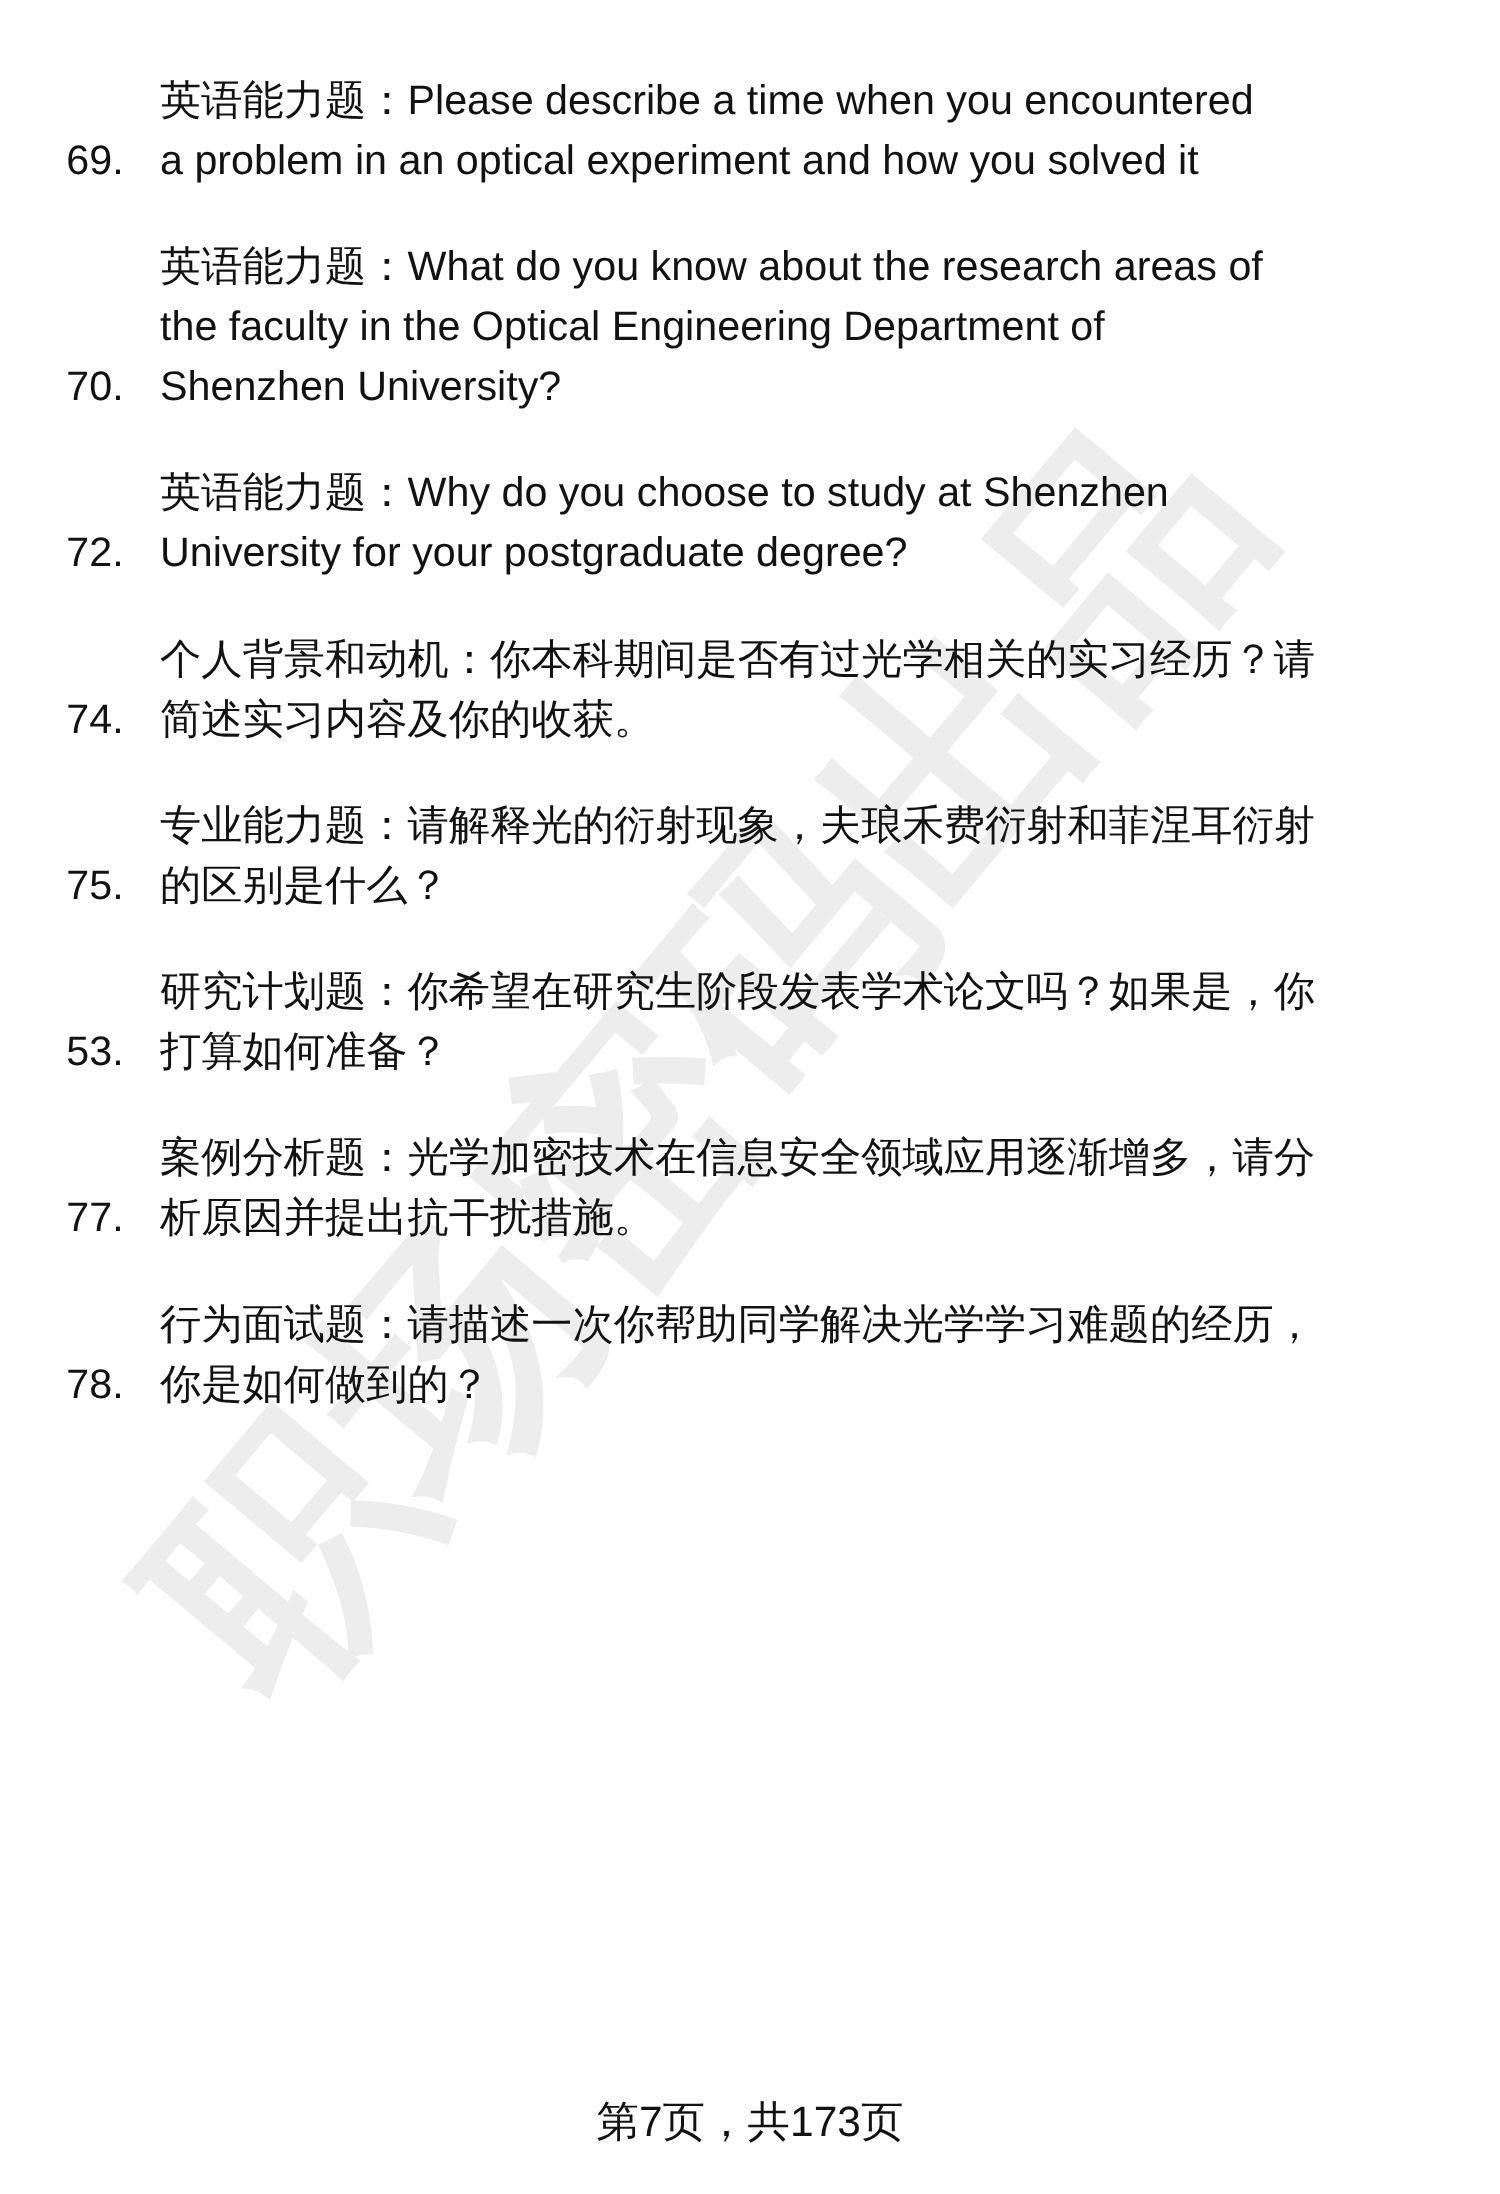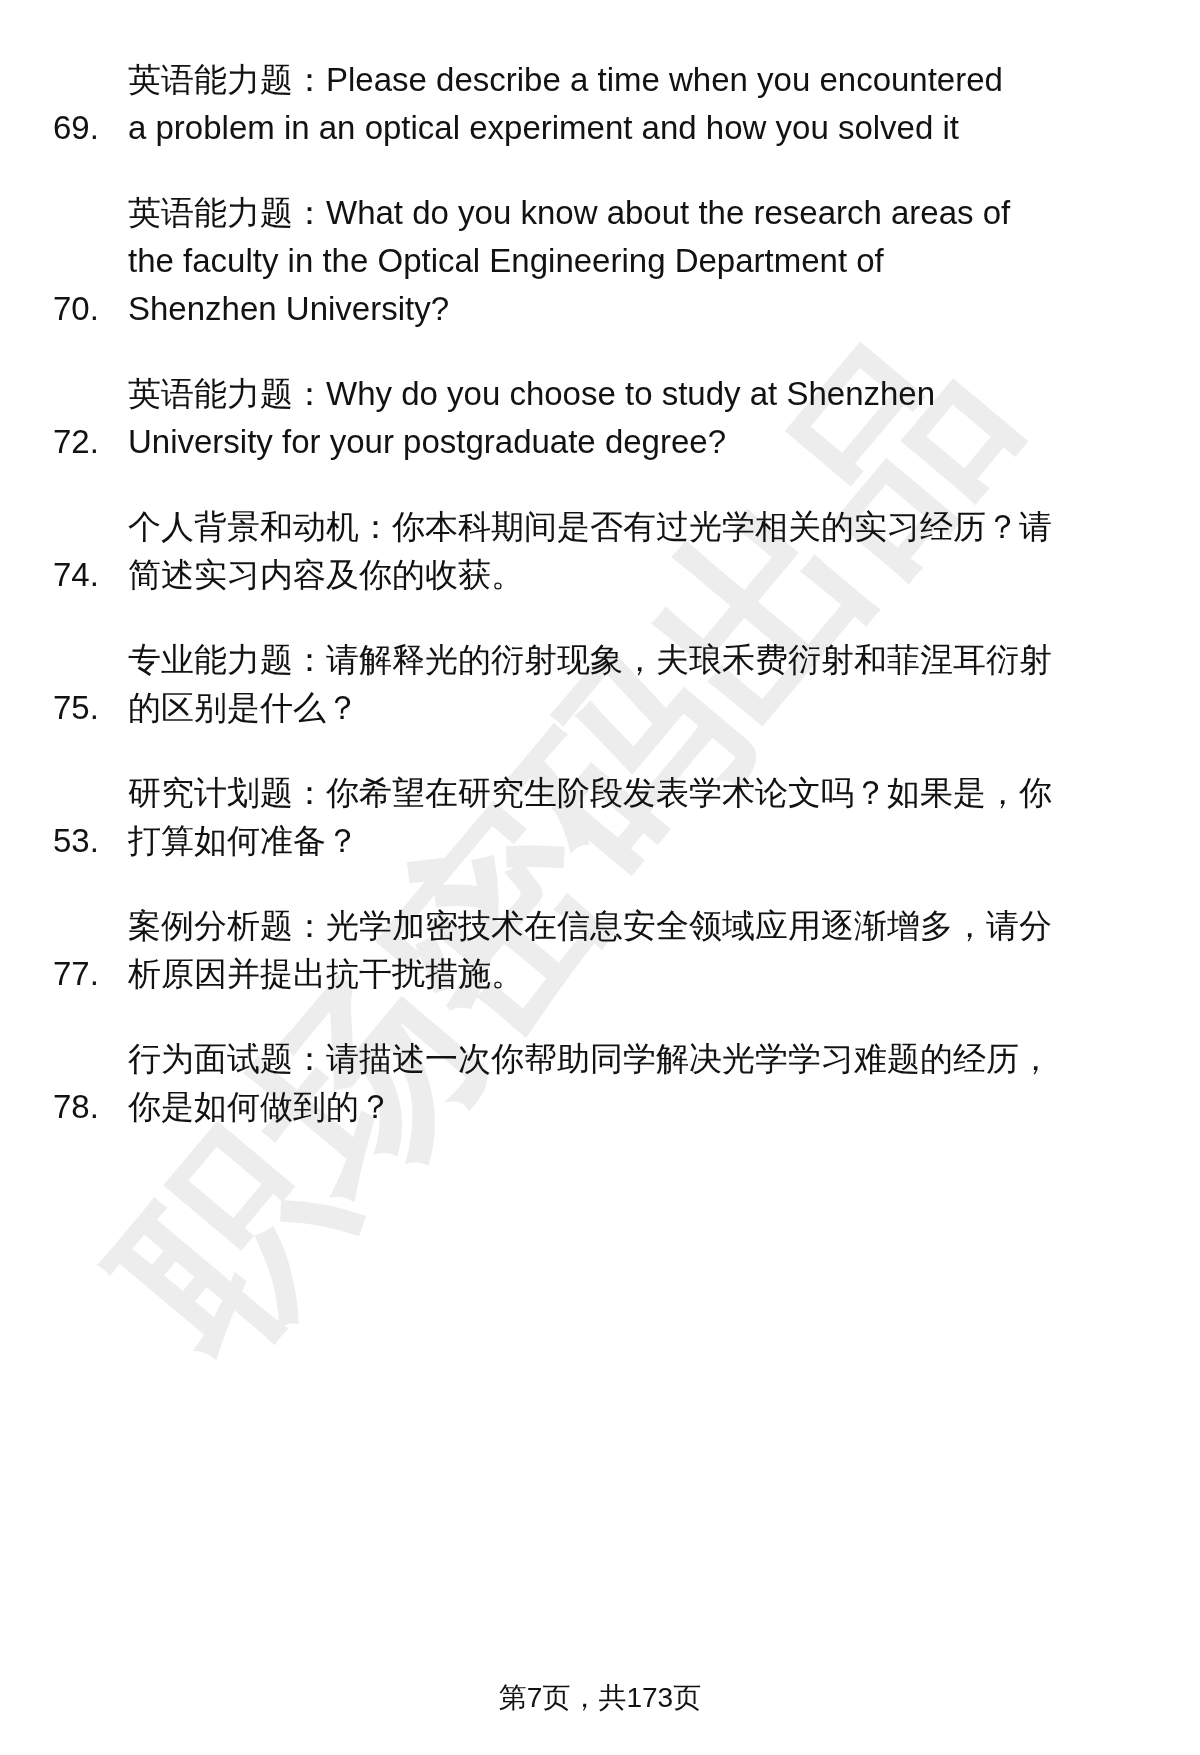--- a/index.html
+++ b/index.html
@@ -56,21 +56,21 @@
   .text {
     flex: 1;
     white-space: pre-line;
   }
   .footer {
     position: absolute;
     left: 0;
     right: 0;
     top: 1678px;
     text-align: center;
-    font-size: 28px;
+    font-size: 34px;
     line-height: 40px;
     z-index: 1;
   }
 </style>
 </head>
 <body>
 
 <div class="watermark">职场密码出品</div>
 
 <div class="page-content">

